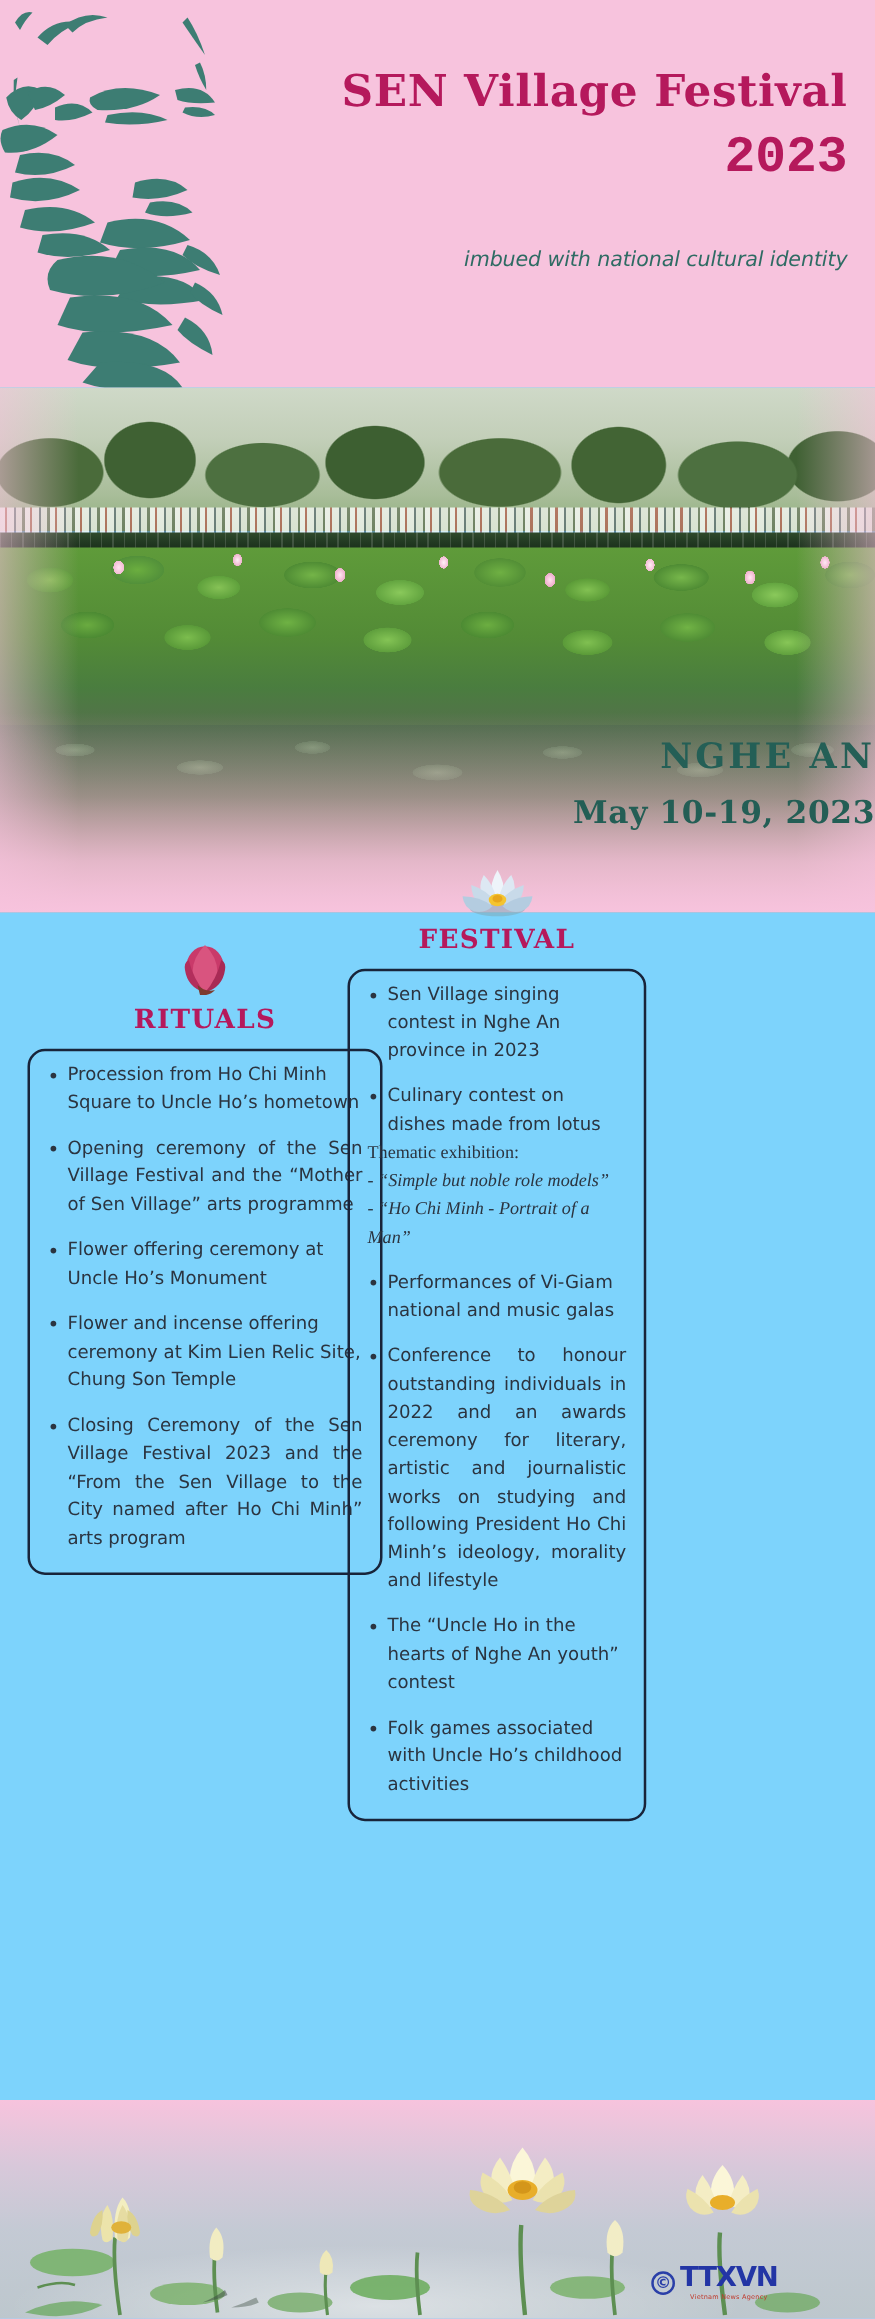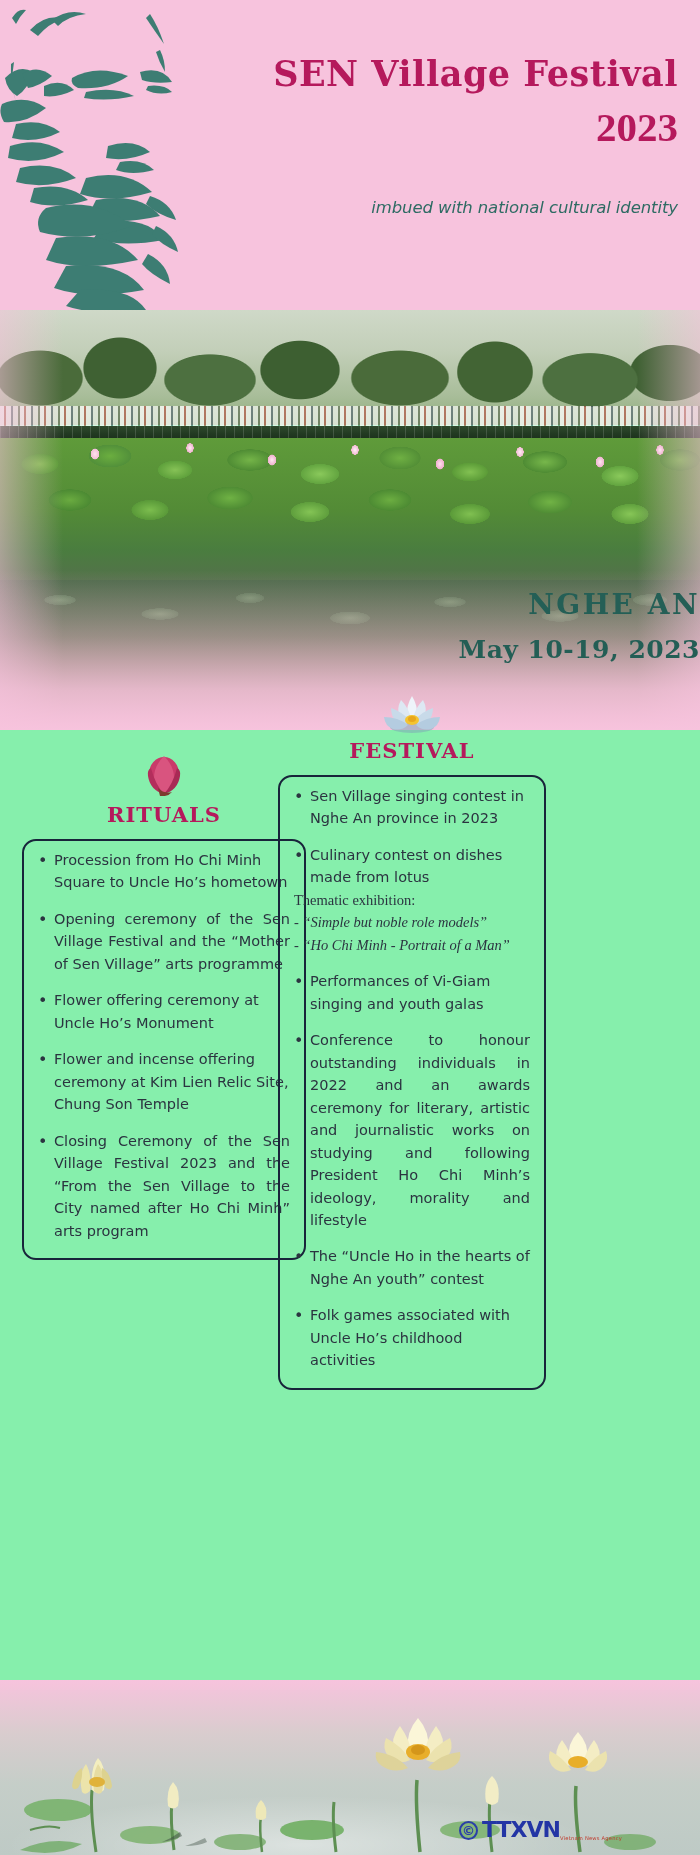--- a/index.html
+++ b/index.html
@@ -5,21 +5,21 @@
   * { box-sizing: border-box; margin: 0; padding: 0; }
   html, body {
     width: 700px; height: 1855px;
     font-family: "Liberation Sans", sans-serif;
     background: #f7c3dd;
     overflow: hidden;
   }
   .poster {
     position: relative;
     width: 700px; height: 1855px;
-    background: #86efac;
+    background: #7dd3fc;
     overflow: hidden;
   }
 
   
   .header {
     position: relative;
     height: 310px;
     width: 700px;
     background: #f7c3dd;
     overflow: hidden;
@@ -39,21 +39,21 @@
   .title-main {
     font-family: "DejaVu Serif", "Liberation Serif", serif;
     font-weight: bold;
     font-size: 35px;
     color: #b5195c;
     letter-spacing: 0.5px;
     line-height: 1.05;
     white-space: nowrap;
   }
   .title-year {
-    font-family: Liberation Serif, serif;
+    font-family: Liberation Mono, monospace;
     font-weight: bold;
     font-size: 41px;
     color: #b5195c;
     margin-top: 14px;
     line-height: 1.0;
   }
   .subtitle {
     position: absolute;
     right: 22px; top: 198px;
     width: 440px;
@@ -202,21 +202,21 @@
   }
 
   .col-rituals {
     position: absolute;
     left: 22px; top: 58px;
     width: 284px;
   }
   .col-festival {
     position: absolute;
     left: 278px; top: 0px;
-    width: 268px;
+    width: 239px;
   }
 
   .deco-bud {
     display: block;
     margin: 0 auto 6px;
     width: 52px; height: 48px;
     position: relative;
   }
   .deco-lotus {
     display: block;
@@ -299,21 +299,21 @@
   .logo-c {
     width: 19px; height: 19px;
     border: 2px solid #2a3fa8;
     border-radius: 50%;
     color: #2a3fa8;
     font-family: "DejaVu Sans", "Liberation Sans", sans-serif;
     font-size: 13px; font-weight: bold;
     display: flex; align-items: center; justify-content: center;
     line-height: 1;
   }
-  .logo-text { display: flex; flex-direction: row; align-items: flex-end; }
+  .logo-text { display: flex; flex-direction: column; align-items: center; }
   .logo-main {
     font-family: "DejaVu Sans", "Liberation Sans", sans-serif;
     font-weight: bold; font-size: 22px; color: #2335a5;
     letter-spacing: -1px; line-height: 1;
   }
   .logo-sub {
     font-family: "DejaVu Sans", "Liberation Sans", sans-serif;
     font-size: 5.2px; color: #c0392b; letter-spacing: 0.2px;
     margin-top: 1px;
   }
@@ -432,21 +432,21 @@
         <ul class="items">
           <li>Sen Village singing contest in Nghe An province in 2023</li>
           <li>Culinary contest on dishes made from lotus</li>
         </ul>
         <div class="exhibit-block">
           <span class="exhibit-label">Thematic exhibition:</span>
           <span class="exhibit-item">- “Simple but noble role models”</span>
           <span class="exhibit-item">- “Ho Chi Minh - Portrait of a Man”</span>
         </div>
         <ul class="items">
-          <li>Performances of Vi-Giam singing and youth galas</li>
+          <li>Performances of Vi-Giam national and music galas</li>
           <li class="justify">Conference to honour outstanding individuals in 2022 and an awards ceremony for literary, artistic and journalistic works on studying and following President Ho Chi Minh’s ideology, morality and lifestyle</li>
           <li>The “Uncle Ho in the hearts of Nghe An youth” contest</li>
           <li>Folk games associated with Uncle Ho’s childhood activities</li>
         </ul>
       </div>
     </div>
   </div>
 
   <div class="footer">
     <div class="footer-bg"></div>

